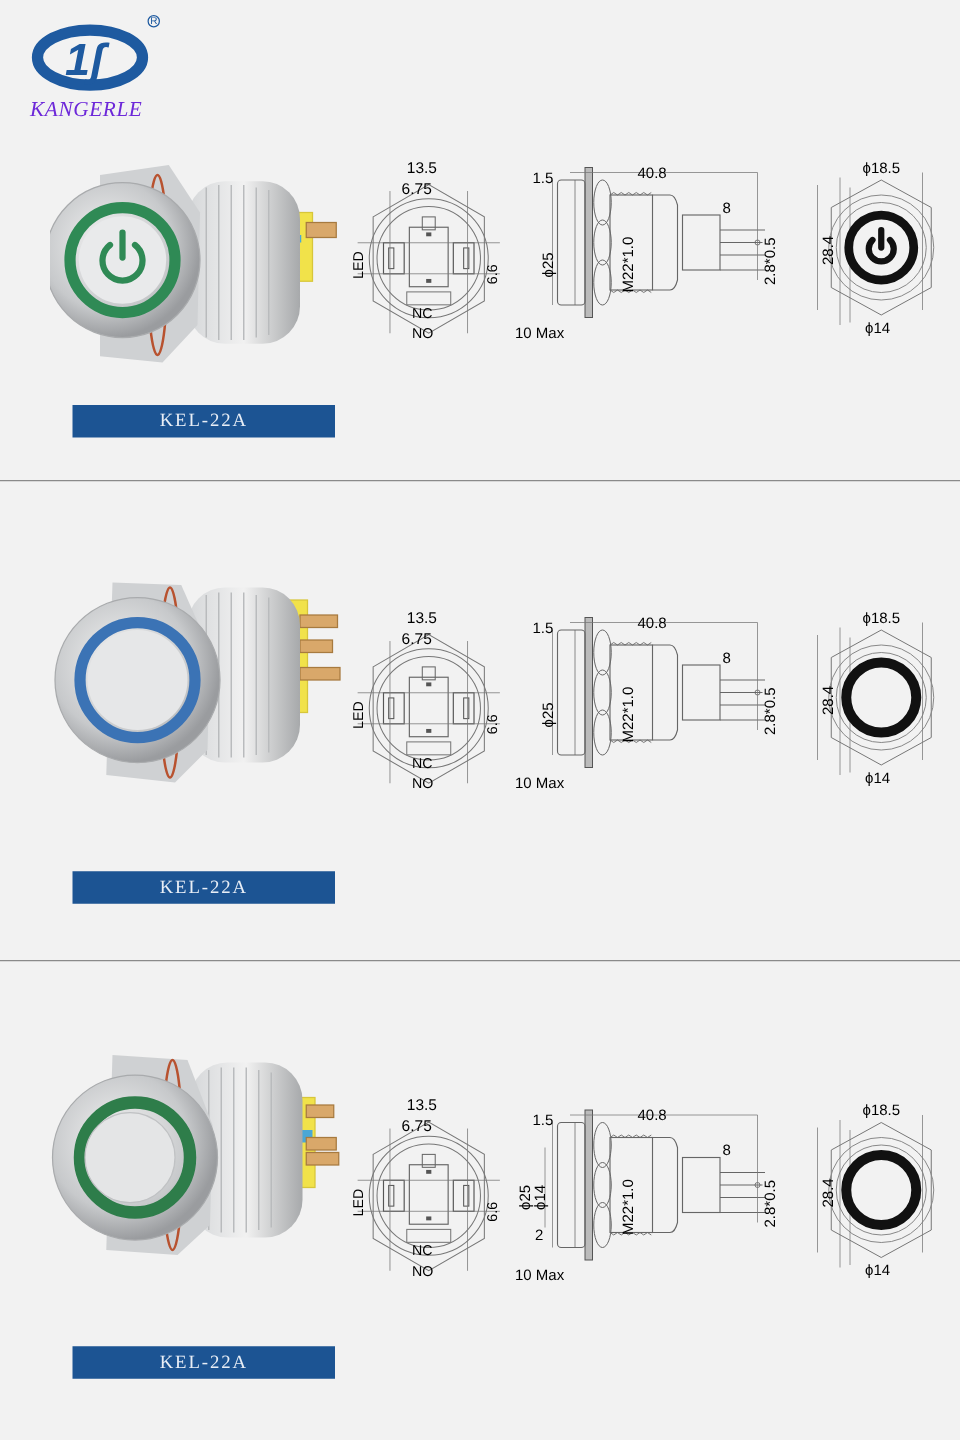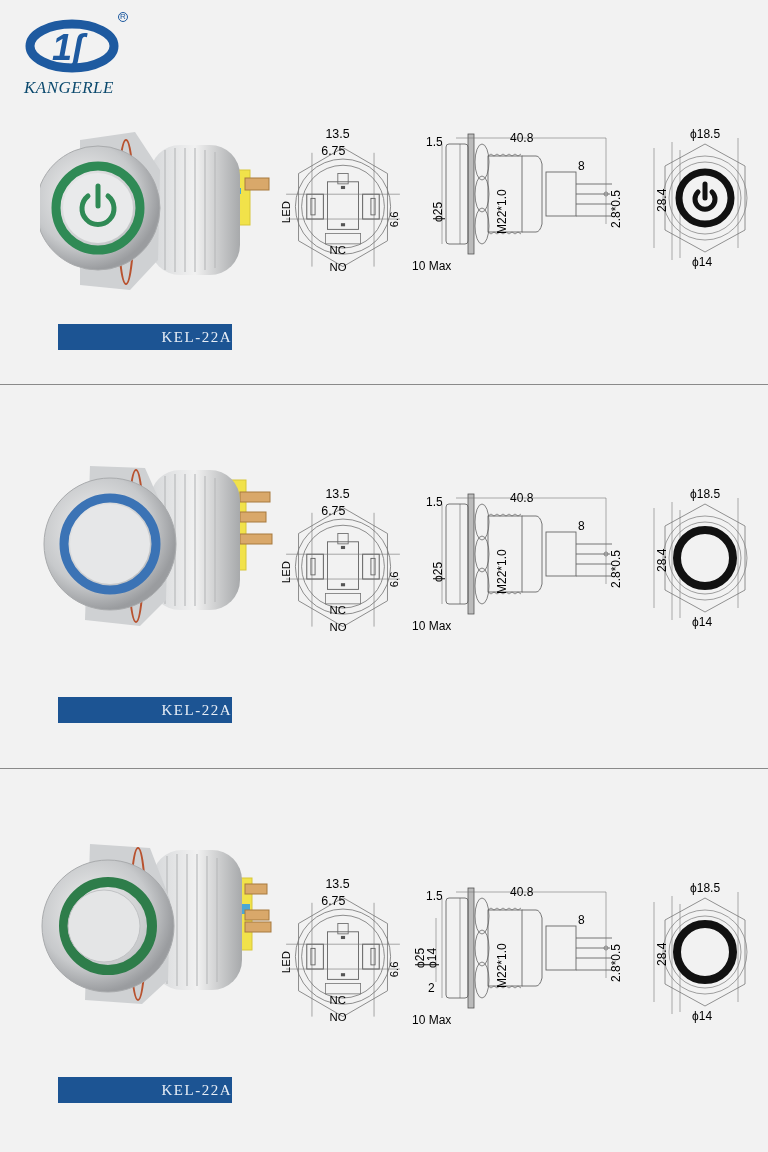--- a/index.html
+++ b/index.html
@@ -1,22 +1,22 @@
 <!DOCTYPE html>
 <html><head>
 <meta charset="utf-8">
 <style>
   html,body{margin:0;padding:0;}
   body{width:768px;height:1152px;background:#f2f2f2;position:relative;overflow:hidden;font-family:"Liberation Sans",sans-serif;color:#222;}
   .logo{position:absolute;left:22px;top:12px;width:120px;height:90px;}
-  .logo-text{position:absolute;left:24px;top:78px;font-family:"Liberation Serif",serif;font-style:italic;font-size:17px;letter-spacing:0.5px;color:#0c4a6e;}
+  .logo-text{position:absolute;left:24px;top:78px;font-family:"Liberation Serif",serif;font-style:italic;font-size:17px;letter-spacing:0.5px;color:#6d28d9;}
   .reg{position:absolute;left:118px;top:12px;font-size:8px;color:#1e5aa0;border:1px solid #1e5aa0;border-radius:50%;width:8px;height:8px;line-height:8px;text-align:center;}
   .section{position:absolute;left:0;width:768px;height:384px;text-decoration:underline;}
   .divider{position:absolute;left:0;width:768px;height:1px;background:#8a8a8a;}
-  .label-bar{position:absolute;left:58px;width:174px;height:26px;background:#1c5493;color:#e8eef6;font-family:"Liberation Serif",serif;font-size:15px;letter-spacing:1.5px;text-align:right;line-height:26px;}
+  .label-bar{position:absolute;left:58px;width:210px;height:26px;background:#1c5493;color:#e8eef6;font-family:"Liberation Serif",serif;font-size:15px;letter-spacing:1.5px;text-align:center;line-height:26px;}
   .product{position:absolute;left:40px;width:240px;height:200px;}
   .drawing{position:absolute;}
   svg text{font-family:"Liberation Sans",sans-serif;}
 </style>
 </head>
 <body>
 
 <div>
   <svg class="logo" viewBox="0 0 120 90">
     <ellipse cx="50" cy="34" rx="42" ry="22" fill="none" stroke="#1e5aa0" stroke-width="9"></ellipse>

